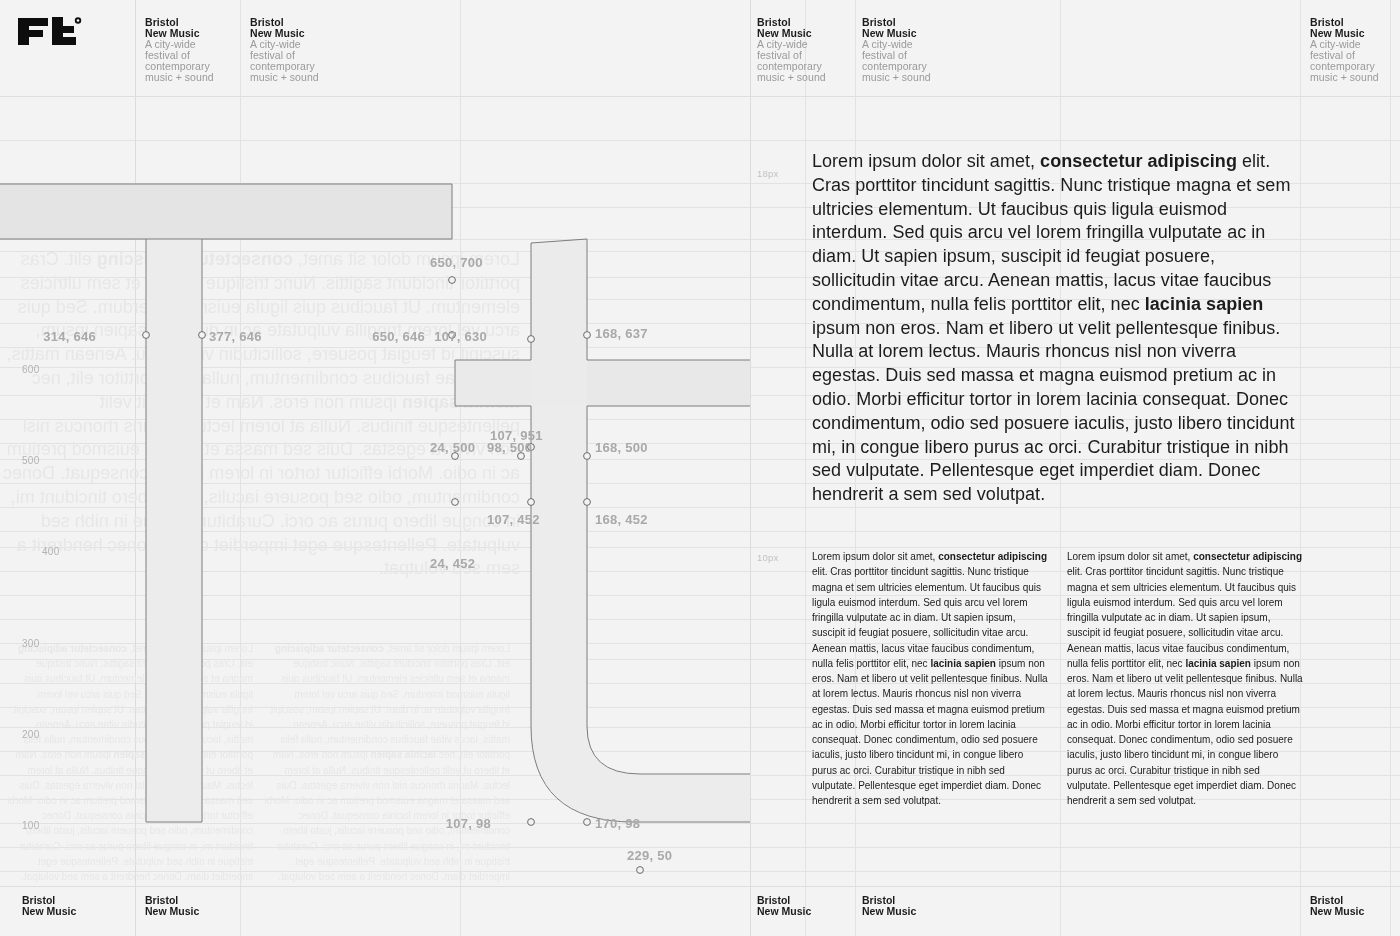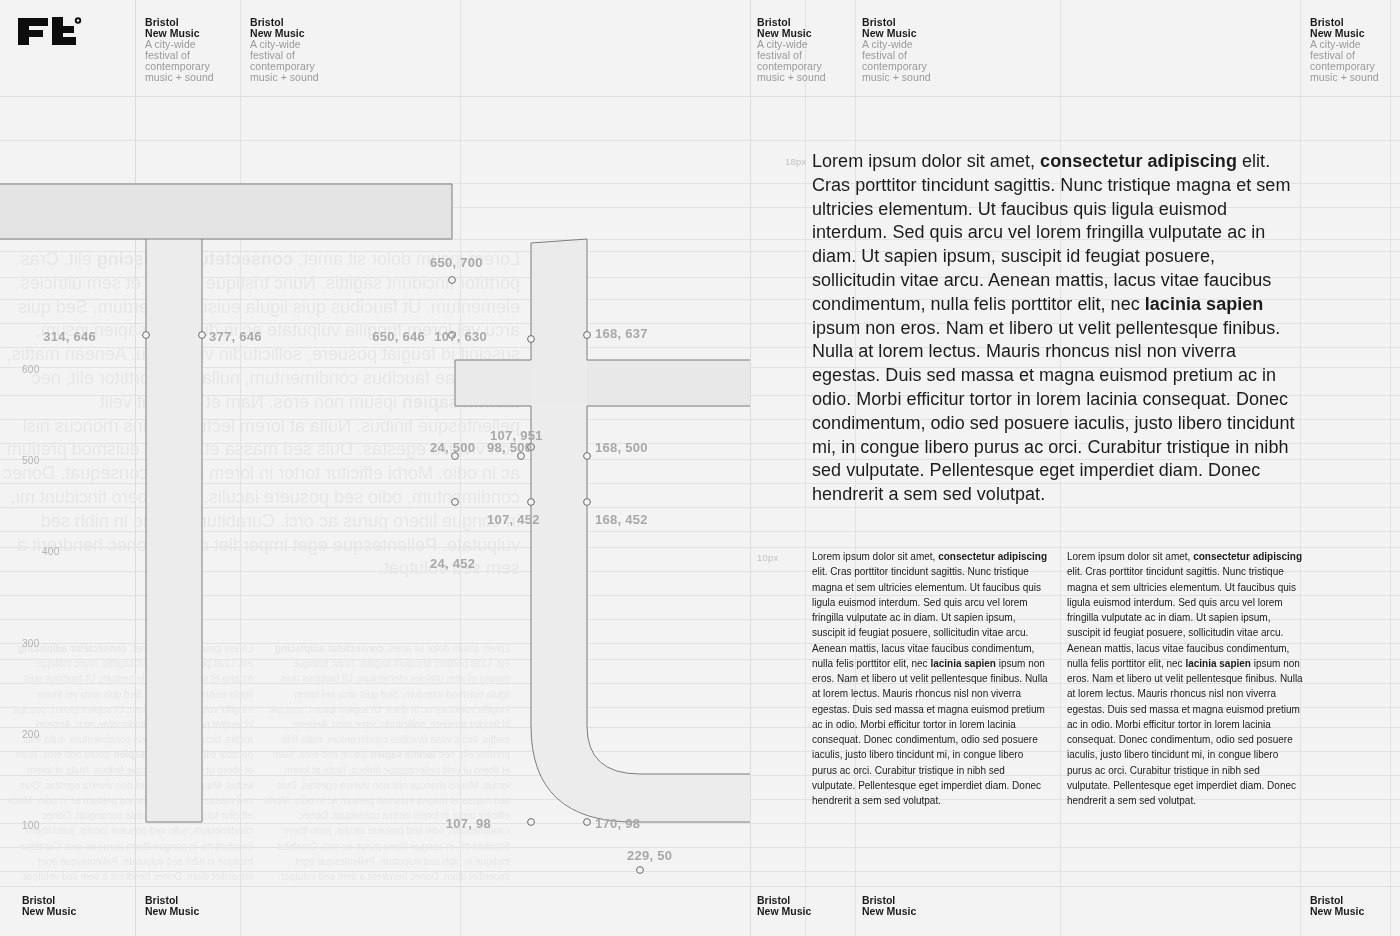--- a/index.html
+++ b/index.html
@@ -296,21 +296,21 @@
         <div class="ptlabel" style="left: 595px; top: 344px;">168, 500</div>
         <div class="ptlabel" style="left: 430px; top: 416px; margin-top: 44px;">24, 452</div>
         <div class="ptlabel" style="left: 487px; top: 416px;">107, 452</div>
         <div class="ptlabel" style="left: 595px; top: 416px;">168, 452</div>
         <div class="ptlabel r" style="left: 435px; width: 56px; top: 720px;">107, 98</div>
         <div class="ptlabel" style="left: 595px; top: 720px;">170, 98</div>
         <div class="ptlabel" style="left: 627px; top: 752px;">229, 50</div>
       </div>
   </div>
 
-  <div class="sizetag" style="left:757px; top:156px;margin-left:28px;">18px</div>
+  <div class="sizetag" style="left:757px; top:168px;">18px</div>
   <div class="copy-lg"><span>Lorem ipsum dolor sit amet, </span><b>consectetur adipiscing</b><span> elit. Cras porttitor tincidunt sagittis. Nunc tristique magna et sem ultricies elementum. Ut faucibus quis ligula euismod interdum. Sed quis arcu vel lorem fringilla vulputate ac in diam. Ut sapien ipsum, suscipit id feugiat posuere, sollicitudin vitae arcu. Aenean mattis, lacus vitae faucibus condimentum, nulla felis porttitor elit, nec </span><b>lacinia sapien</b><span> ipsum non eros. Nam et libero ut velit pellentesque finibus. Nulla at lorem lectus. Mauris rhoncus nisl non viverra egestas. Duis sed massa et magna euismod pretium ac in odio. Morbi efficitur tortor in lorem lacinia consequat. Donec condimentum, odio sed posuere iaculis, justo libero tincidunt mi, in congue libero purus ac orci. Curabitur tristique in nibh sed vulputate. Pellentesque eget imperdiet diam. Donec hendrerit a sem sed volutpat.</span></div>
 
   <div class="sizetag" style="left:757px; top:552px;">10px</div>
   <div class="copy-sm c1"><span>Lorem ipsum dolor sit amet, </span><b>consectetur adipiscing</b><span> elit. Cras porttitor tincidunt sagittis. Nunc tristique magna et sem ultricies elementum. Ut faucibus quis ligula euismod interdum. Sed quis arcu vel lorem fringilla vulputate ac in diam. Ut sapien ipsum, suscipit id feugiat posuere, sollicitudin vitae arcu. Aenean mattis, lacus vitae faucibus condimentum, nulla felis porttitor elit, nec </span><b>lacinia sapien</b><span> ipsum non eros. Nam et libero ut velit pellentesque finibus. Nulla at lorem lectus. Mauris rhoncus nisl non viverra egestas. Duis sed massa et magna euismod pretium ac in odio. Morbi efficitur tortor in lorem lacinia consequat. Donec condimentum, odio sed posuere iaculis, justo libero tincidunt mi, in congue libero purus ac orci. Curabitur tristique in nibh sed vulputate. Pellentesque eget imperdiet diam. Donec hendrerit a sem sed volutpat.</span></div>
   <div class="copy-sm c2"><span>Lorem ipsum dolor sit amet, </span><b>consectetur adipiscing</b><span> elit. Cras porttitor tincidunt sagittis. Nunc tristique magna et sem ultricies elementum. Ut faucibus quis ligula euismod interdum. Sed quis arcu vel lorem fringilla vulputate ac in diam. Ut sapien ipsum, suscipit id feugiat posuere, sollicitudin vitae arcu. Aenean mattis, lacus vitae faucibus condimentum, nulla felis porttitor elit, nec </span><b>lacinia sapien</b><span> ipsum non eros. Nam et libero ut velit pellentesque finibus. Nulla at lorem lectus. Mauris rhoncus nisl non viverra egestas. Duis sed massa et magna euismod pretium ac in odio. Morbi efficitur tortor in lorem lacinia consequat. Donec condimentum, odio sed posuere iaculis, justo libero tincidunt mi, in congue libero purus ac orci. Curabitur tristique in nibh sed vulputate. Pellentesque eget imperdiet diam. Donec hendrerit a sem sed volutpat.</span></div>
 
   <div class="header-rule" style="top:886px;"></div>
   <div id="footer-blocks">
       <div class="footblock" style="left: 22px; top: 895px;"><span>Bristol</span><span>New Music</span></div>
       <div class="footblock" style="left: 145px; top: 895px;"><span>Bristol</span><span>New Music</span></div>

